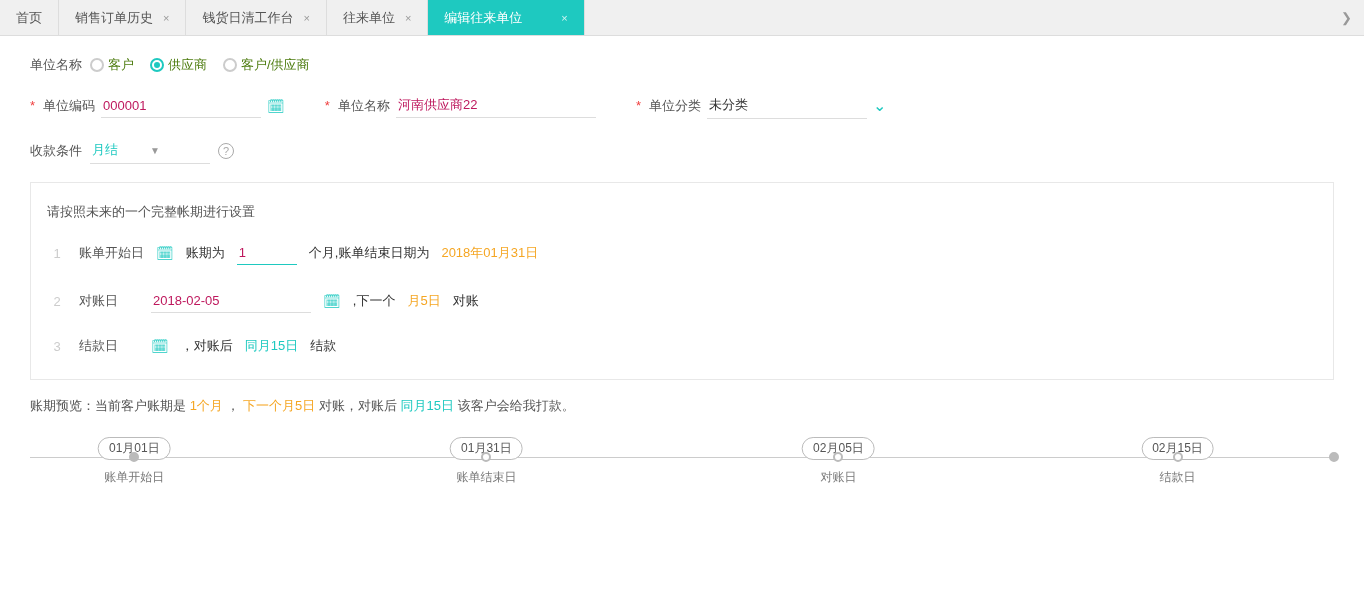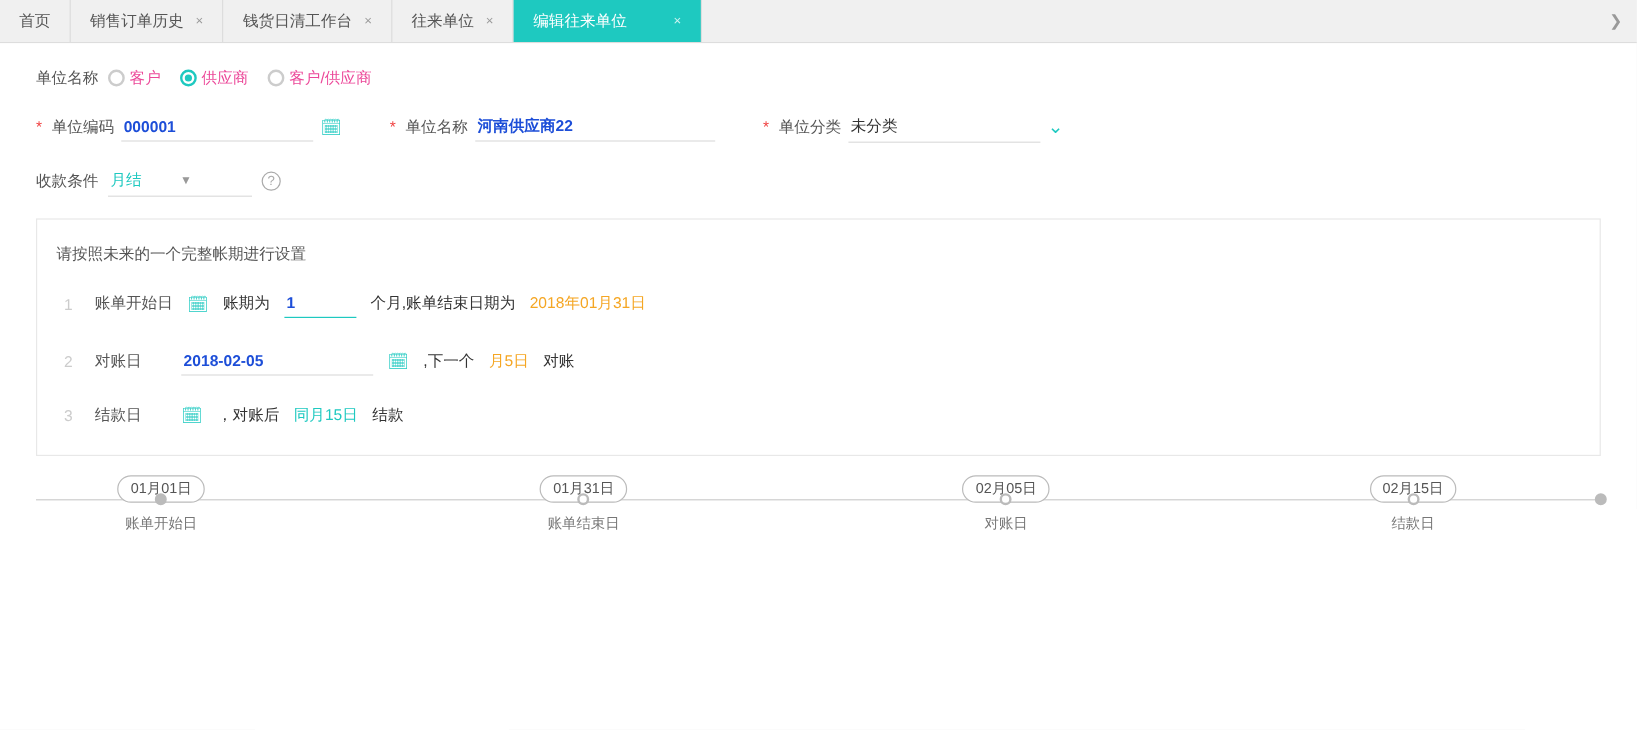--- a/index.html
+++ b/index.html
@@ -73,21 +73,21 @@
     .radio-group {
       display: flex;
       gap: 16px;
       align-items: center;
     }
     .radio-item {
       display: flex;
       align-items: center;
       gap: 4px;
       cursor: pointer;
-      color: #ec4899;
+      color: #4d7c0f;
     }
     .radio-circle {
       width: 14px;
       height: 14px;
       border-radius: 50%;
       border: 2px solid #ccc;
       display: flex;
       align-items: center;
       justify-content: center;
     }
@@ -107,23 +107,22 @@
       display: flex;
       align-items: center;
       gap: 6px;
     }
     .input-field {
       border: none;
       border-bottom: 1px solid #ddd;
       outline: none;
       padding: 4px 2px;
       font-size: 13px;
-      color: #1d4ed8;
+      color: #be185d;
       background: transparent;
-      font-weight: bold;
     }
     .input-wide { width: 160px; }
     .input-medium { width: 200px; }
     .input-short { width: 60px; }
 
     
     .select-wrapper {
       display: flex;
       align-items: center;
       border-bottom: 1px solid #ddd;
@@ -360,20 +359,29 @@
     <div class="period-row" style="margin-bottom: 4px;">
       <span class="period-num">3</span>
       <span class="period-field-label">结款日</span>
       <span class="cal-icon">🗓</span>
       <span>，对账后</span>
       <span class="highlight-teal">同月15日</span>
       <span>结款</span>
     </div>
   </div>
 
+  <div class="preview-text">
+    <span>账期预览：当前客户账期是</span>
+    <span class="highlight-orange">1个月</span>
+    <span>，</span>
+    <span class="highlight-orange">下一个月5日</span>
+    <span>对账，对账后</span>
+    <span class="highlight-teal">同月15日</span>
+    <span>该客户会给我打款。</span>
+  </div>
 
   <div class="timeline-wrapper">
     <div class="tl-line"></div>
 
     <div style="position: absolute; left: 8%;">
       <div class="tl-pill" style="top:0; transform: translateX(-50%);">01月01日</div>
       <div class="tl-dot tl-dot-solid" style="top:15px; transform: translateX(-50%);"></div>
       <div class="tl-label" style="top:32px; transform: translateX(-50%);">账单开始日</div>
     </div>
 

